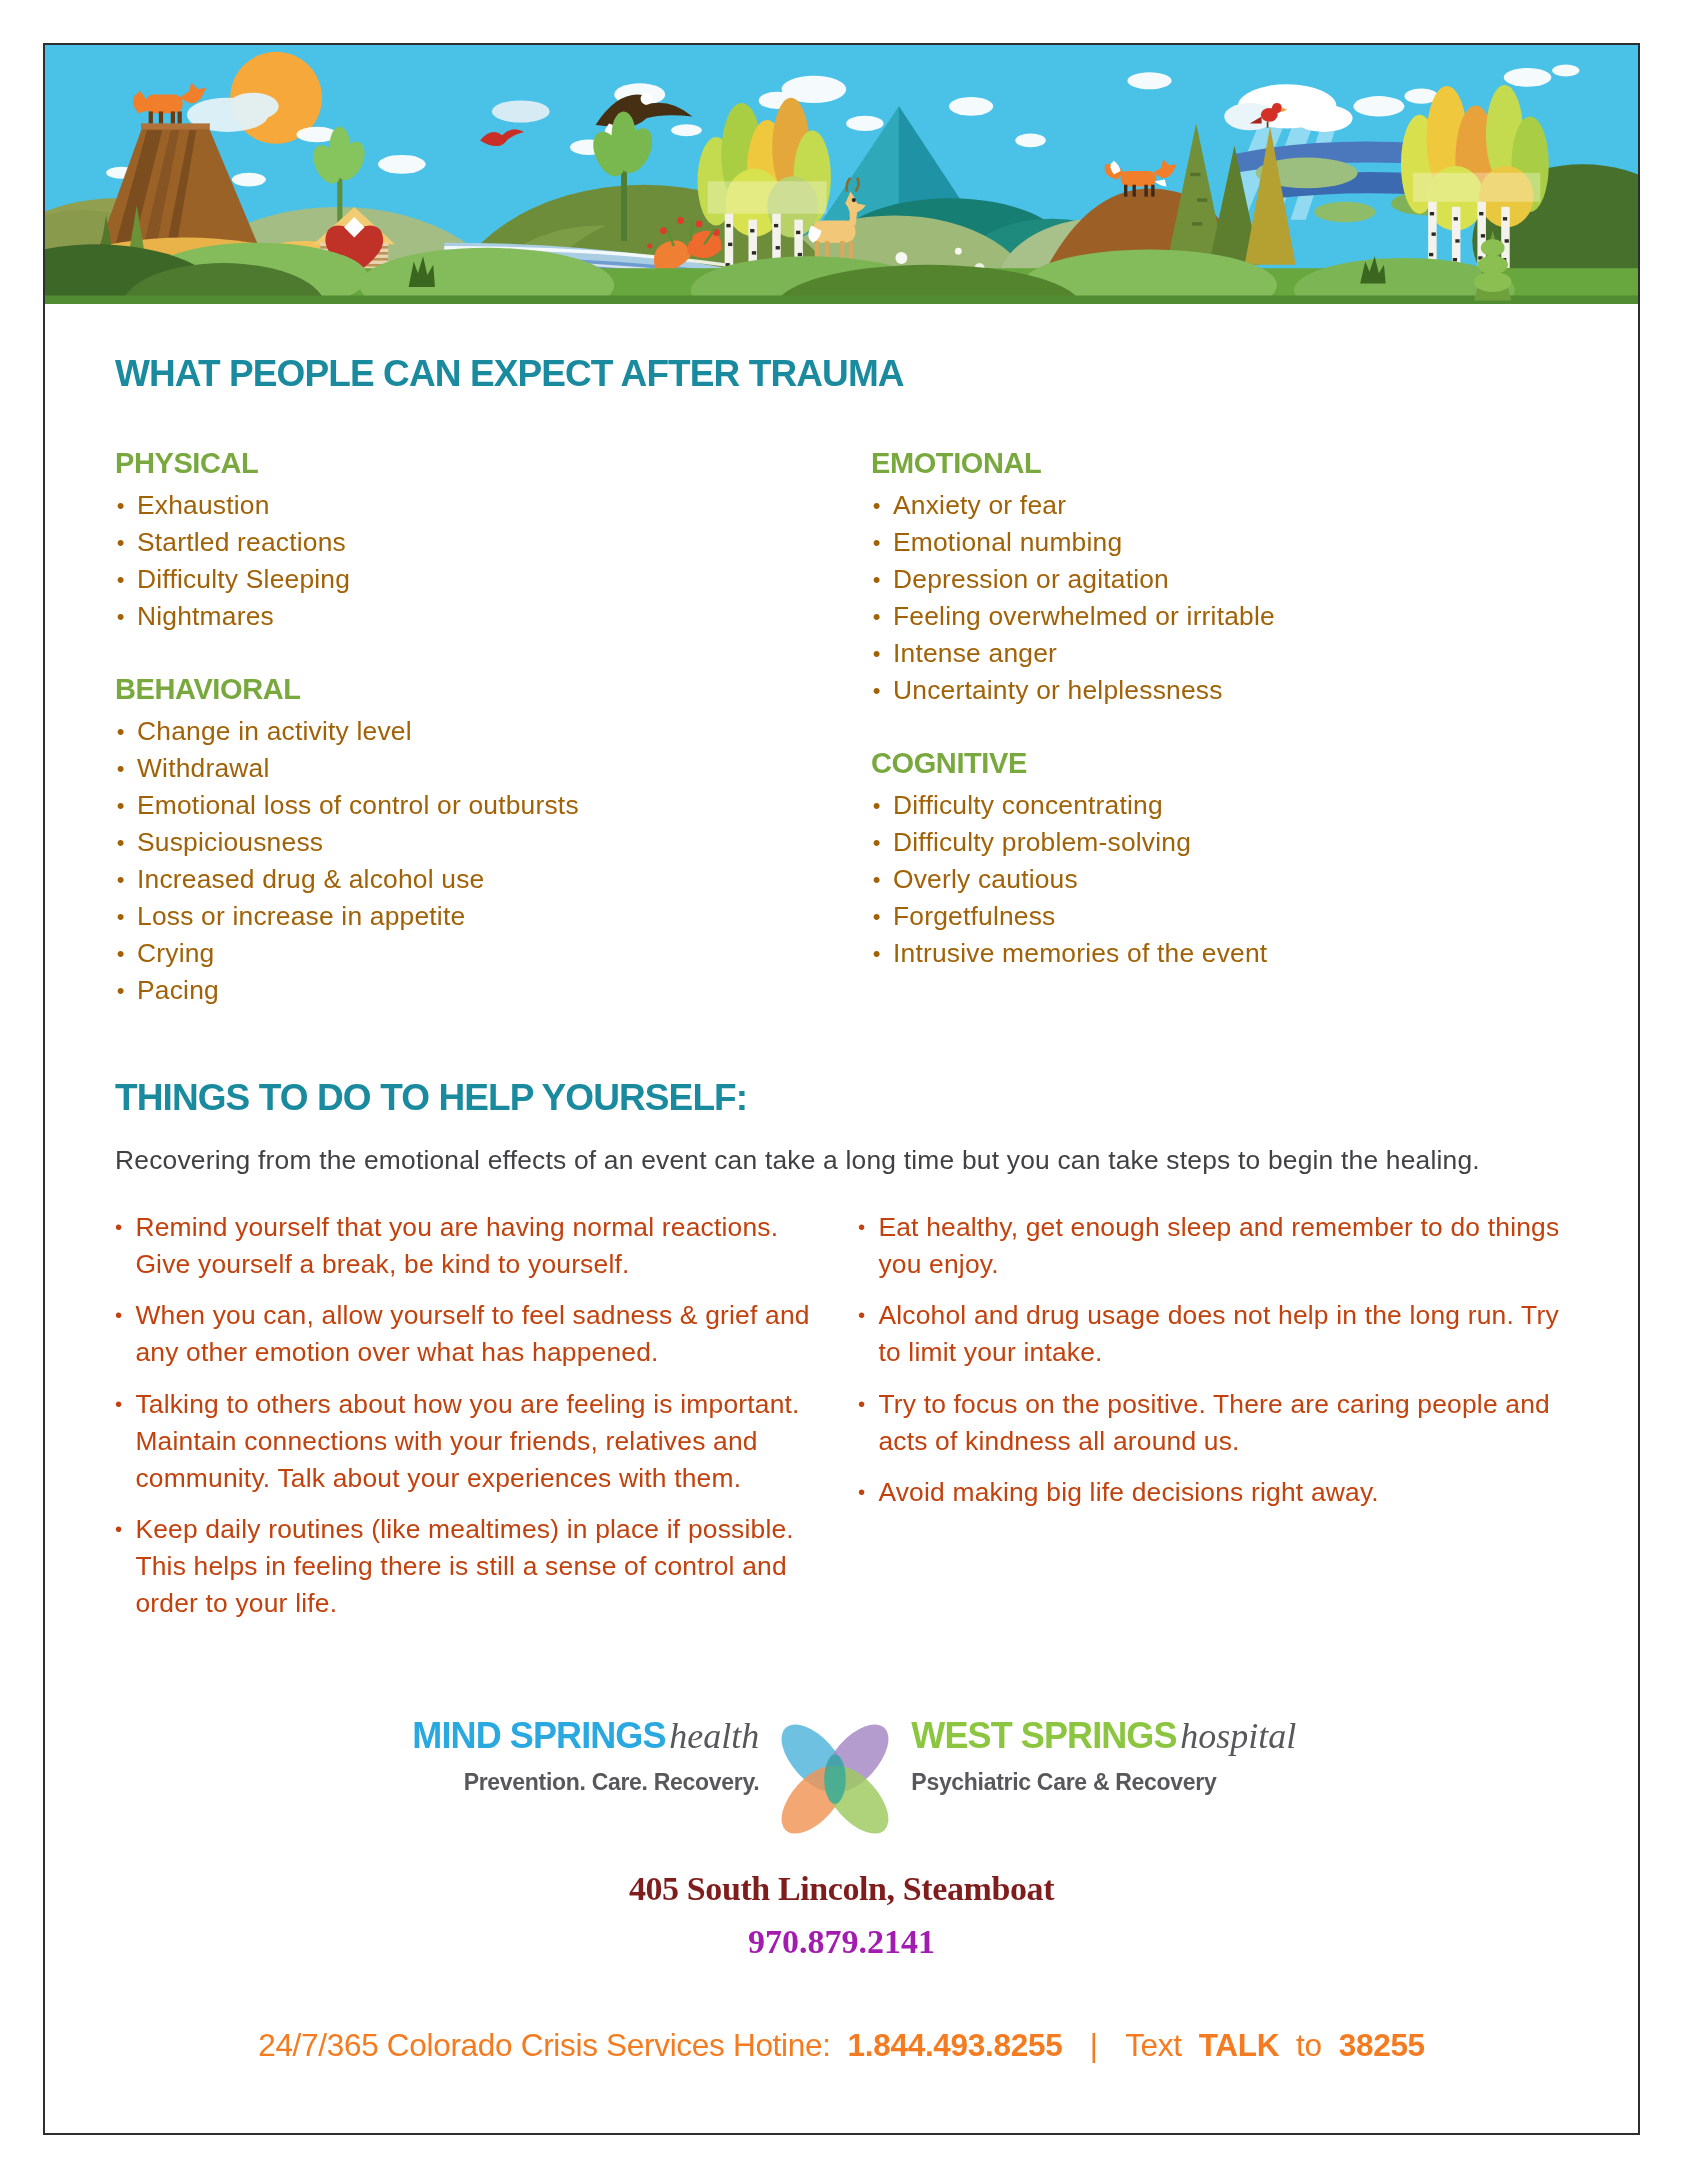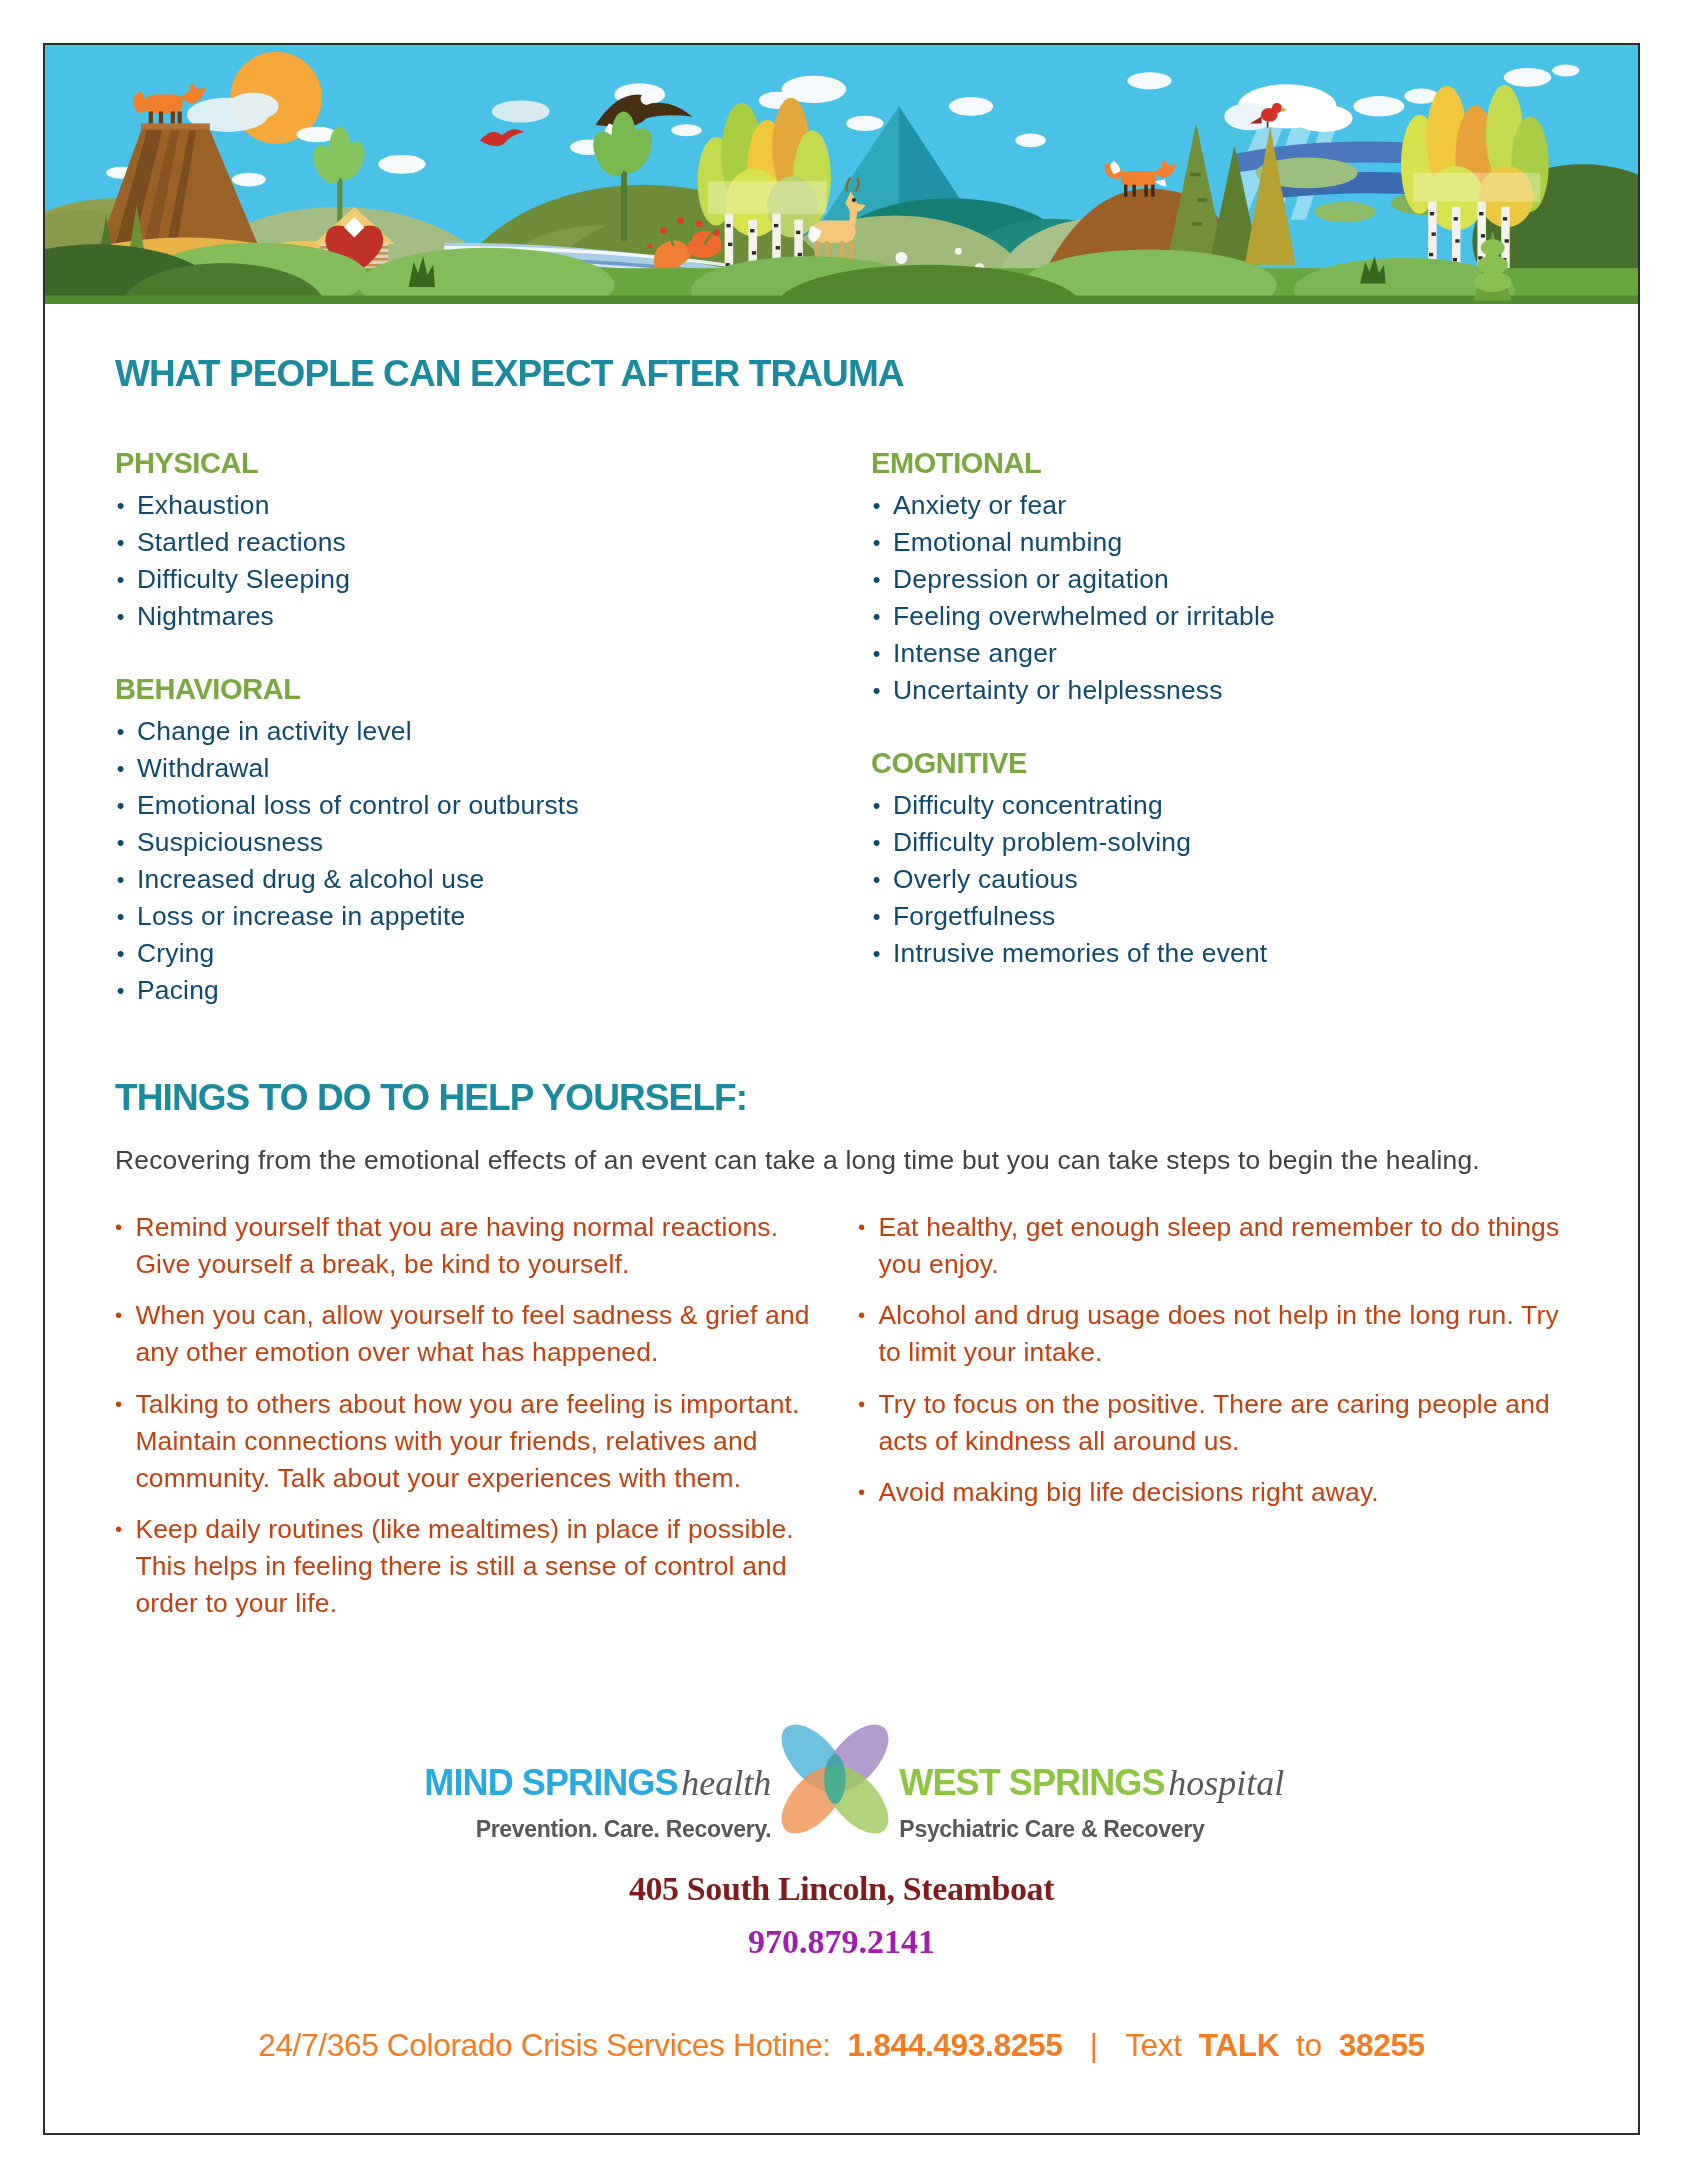--- a/index.html
+++ b/index.html
@@ -24,21 +24,21 @@
   .expect-col-left { width:756px; flex:0 0 756px; }
   .expect-col-right { flex:1; }
 
   .sec-heading {
     font-size:29px; font-weight:bold; letter-spacing:-0.4px; color:#78a83e;
     line-height:34px;
   }
   .sec + .sec { margin-top:37px; }
   .sec ul { list-style:none; margin-top:6.8px; }
   .sec li {
-    font-size:26.4px; line-height:37px; color:#0c4a6e; letter-spacing:0.2px;
+    font-size:26.4px; line-height:37px; color:#a16207; letter-spacing:0.2px;
     position:relative; padding-left:22px;
   }
   .sec li::before { content:"•"; position:absolute; left:1.7px; top:0; font-size:22px; }
 
   .help-heading {
     margin-top:68px; font-size:37px; font-weight:bold; letter-spacing:-0.9px;
     color:#1a8a9e;
   }
   .help-intro { margin-top:24px; font-size:26.4px; line-height:34px; letter-spacing:0.2px; }
 
@@ -46,21 +46,21 @@
   .help-col-left { width:743px; flex:0 0 743px; padding-right:34px; }
   .help-col-right { flex:1; }
   .help-cols ul { list-style:none; }
   .help-cols li {
     font-size:26.4px; line-height:37px; letter-spacing:0.2px; color:#c2410c;
     position:relative; padding-left:20.4px; margin-bottom:14.5px;
   }
   .help-cols li::before { content:"•"; position:absolute; left:0; top:0; font-size:20.4px; }
 
   
-  .org-row { margin-top:78px; display:flex; justify-content:center; align-items:flex-end; gap:2px; }
+  .org-row { margin-top:78px; display:flex; justify-content:center; align-items:flex-start; gap:14px; }
   .brand-block { display:flex; flex-direction:column; }
   .brand-line { white-space:nowrap; }
   .brand-name { font-size:36px; font-weight:bold; letter-spacing:-0.9px; }
   .brand-name.mind { color:#2aa9e0; }
   .brand-name.west { color:#8cc640; }
   .brand-suffix { font-family:"Liberation Serif", serif; font-style:italic; font-size:36px; color:#58585a; }
   .tagline { font-size:23px; font-weight:bold; color:#58585a; margin-top:12px; letter-spacing:-0.3px; }
   .brand-block.mind { text-align:right; }
   .brand-block.mind .tagline { text-align:center; padding-left:77px; }
   .butterfly { width:124px; height:128px; flex:0 0 124px; }

